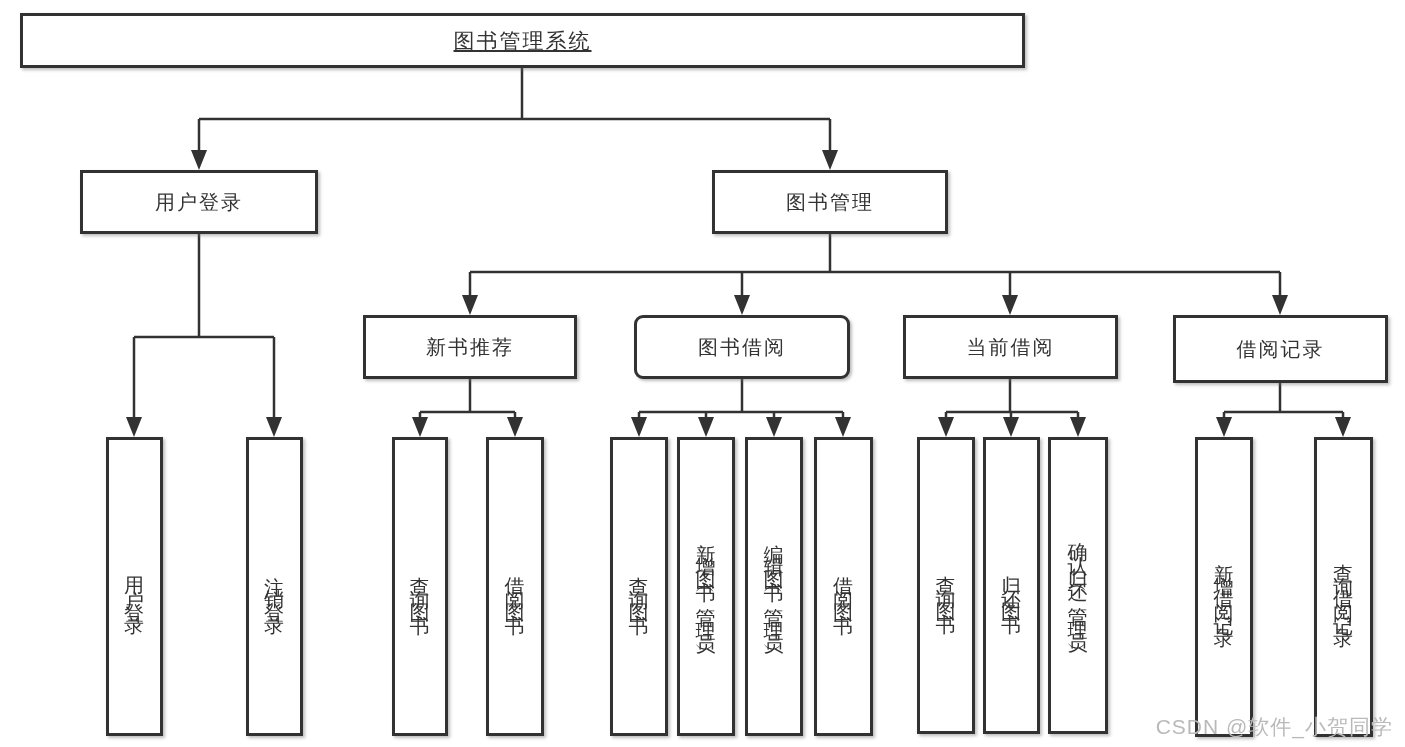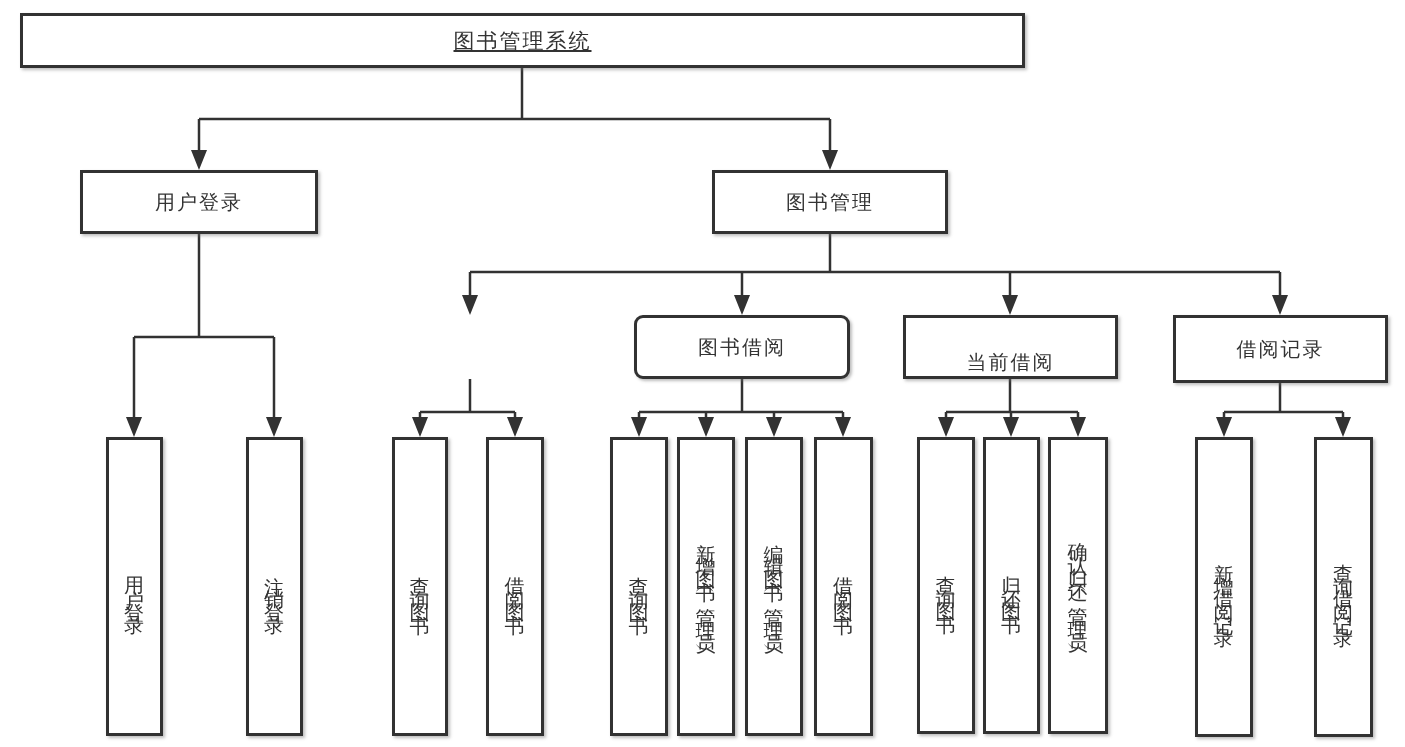--- a/index.html
+++ b/index.html
@@ -133,24 +133,27 @@
     <span>图书管理系统</span>
   </div>
 
   <div class="box" style="left:80px; top:170px; width:238px; height:64px;">
     <span>用户登录</span>
   </div>
   <div class="box" style="left:712px; top:170px; width:236px; height:64px;">
     <span>图书管理</span>
   </div>
 
+  <div class="box" style="left:363px; top:315px; width:214px; height:64px;">
+    <span>新书推荐</span>
+  </div>
   <div class="box" style="left:634px; top:315px; width:216px; height:64px;border-radius:9px;">
     <span>图书借阅</span>
   </div>
-  <div class="box" style="left:903px; top:315px; width:215px; height:64px;align-items:flex-end;">
+  <div class="box" style="left:903px; top:315px; width:215px; height:64px;">
     <span>当前借阅</span>
   </div>
   <div class="box" style="left:1173px; top:315px; width:215px; height:68px;">
     <span>借阅记录</span>
   </div>
 
   <div class="box leaf" style="left:106px; top:437px; width:57px; height:299px;">
     <span class="vlabel">用户登录</span>
   </div>
   <div class="box leaf" style="left:246px; top:437px; width:57px; height:299px;">
@@ -187,14 +190,15 @@
     <span class="vlabel">确认归还（管理员）</span>
   </div>
 
   <div class="box leaf" style="left:1195px; top:437px; width:58px; height:300px;">
     <span class="vlabel">新增借阅记录</span>
   </div>
   <div class="box leaf" style="left:1314px; top:437px; width:59px; height:300px;">
     <span class="vlabel">查询借阅记录</span>
   </div>
 
+  <div class="watermark">CSDN @软件_小贺同学</div>
 
 </div>
 
 </body></html>

